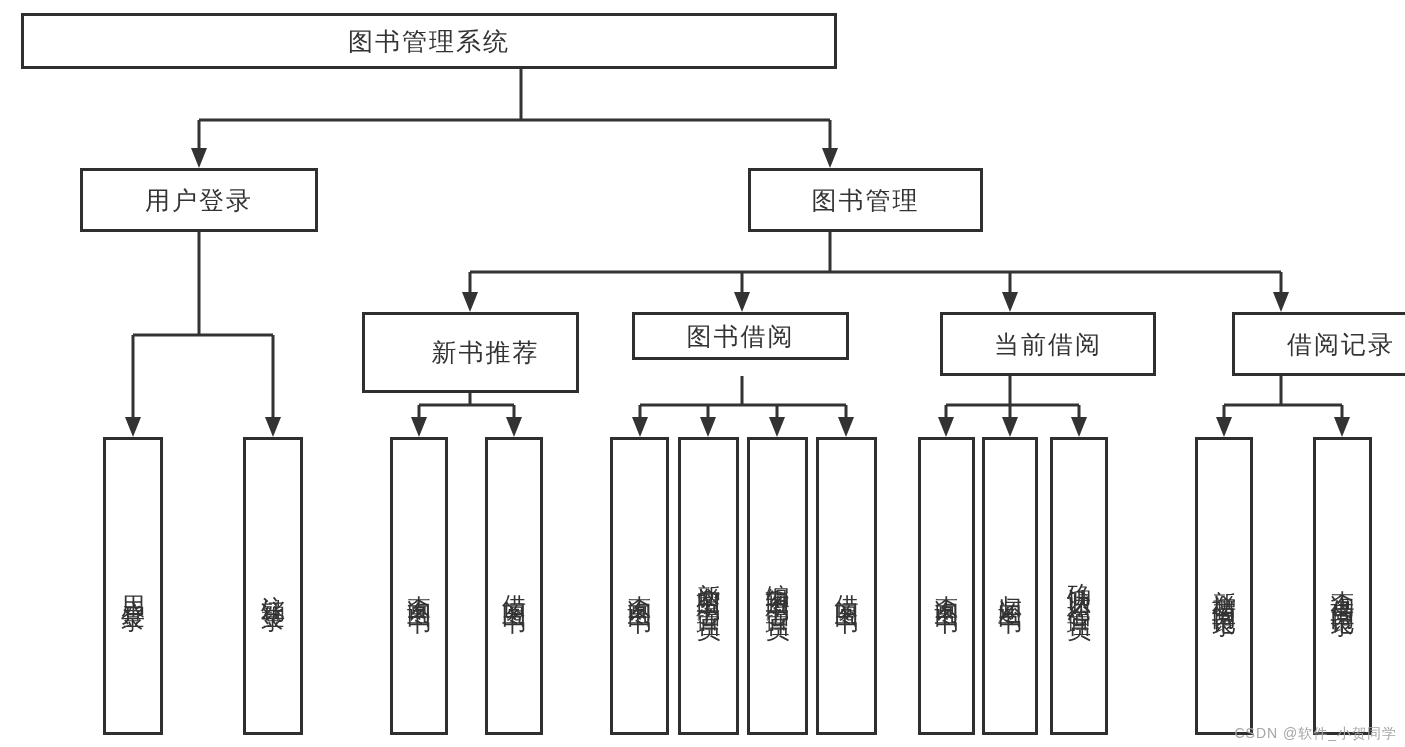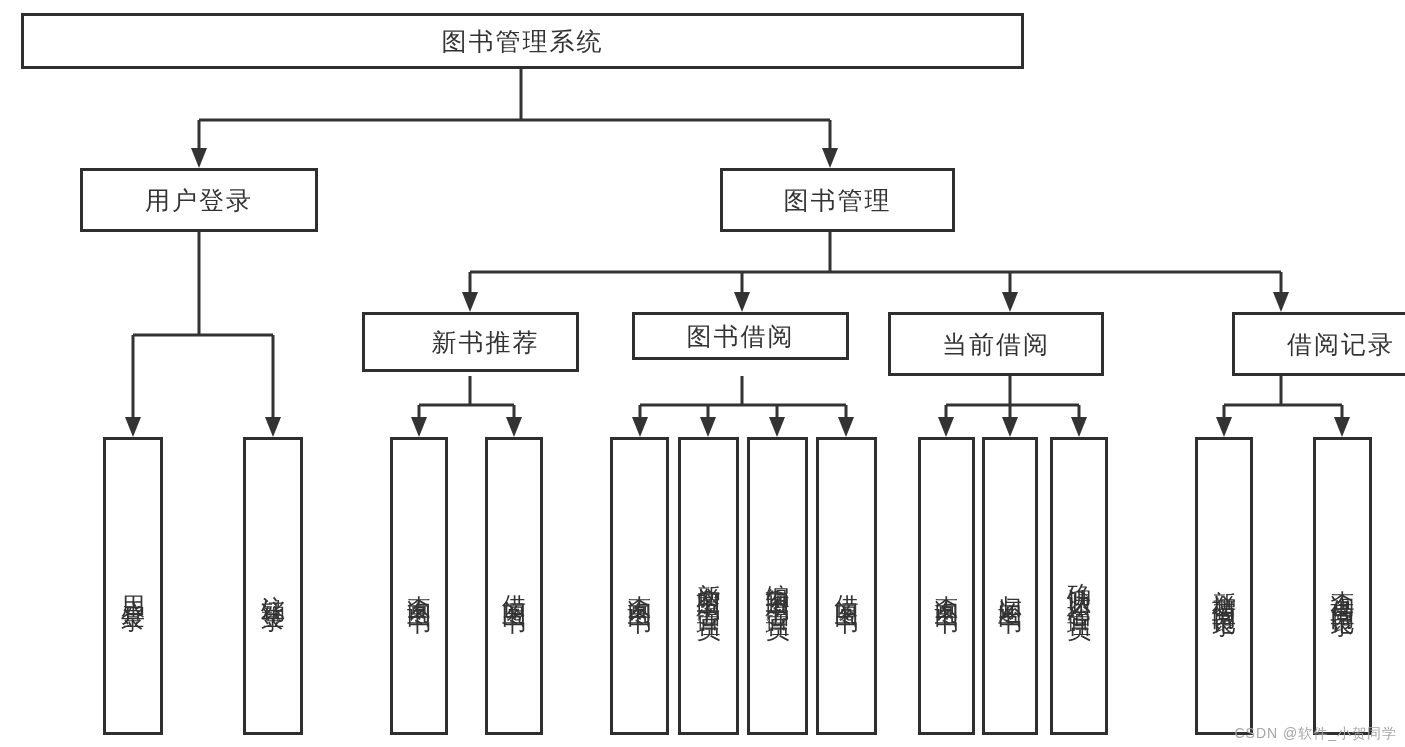--- a/index.html
+++ b/index.html
@@ -114,38 +114,38 @@
 
     <g stroke="#333333" stroke-width="3" fill="none">
       <path d="M1281 376 V405 M1224 405 H1342 M1224 405 V419 M1342 405 V419"></path>
     </g>
     <g fill="#333333" stroke="none">
       <polygon points="1216,417 1232,417 1224,437"></polygon>
       <polygon points="1334,417 1350,417 1342,437"></polygon>
     </g>
   </svg>
 
-  <div class="node" style="left:21px; top:13px; width:1003px; height:56px;">
+  <div class="node" style="left:21px; top:13px; width:816px; height:56px;">
     <span class="hlabel">图书管理系统</span>
   </div>
 
   <div class="node" style="left:80px; top:168px; width:238px; height:64px;">
     <span class="hlabel">用户登录</span>
   </div>
-  <div class="node" style="left:720px; top:168px; width:235px; height:64px;">
+  <div class="node" style="left:748px; top:168px; width:235px; height:64px;">
     <span class="hlabel">图书管理</span>
   </div>
 
-  <div class="node" style="left:362px; top:312px; width:217px; height:60px;padding-left:30px;">
+  <div class="node" style="left:362px; top:312px; width:217px; height:81px;padding-left:30px;">
     <span class="hlabel">新书推荐</span>
   </div>
   <div class="node" style="left:632px; top:312px; width:217px; height:48px;">
     <span class="hlabel">图书借阅</span>
   </div>
-  <div class="node" style="left:888px; top:312px; width:216px; height:64px;">
+  <div class="node" style="left:940px; top:312px; width:216px; height:64px;">
     <span class="hlabel">当前借阅</span>
   </div>
   <div class="node" style="left:1232px; top:312px; width:218px; height:64px;">
     <span class="hlabel">借阅记录</span>
   </div>
 
   <div class="node" style="left:103px; top:437px; width:60px; height:298px;">
     <span class="vlabel">用户登录</span>
   </div>
   <div class="node" style="left:243px; top:437px; width:60px; height:298px;">

